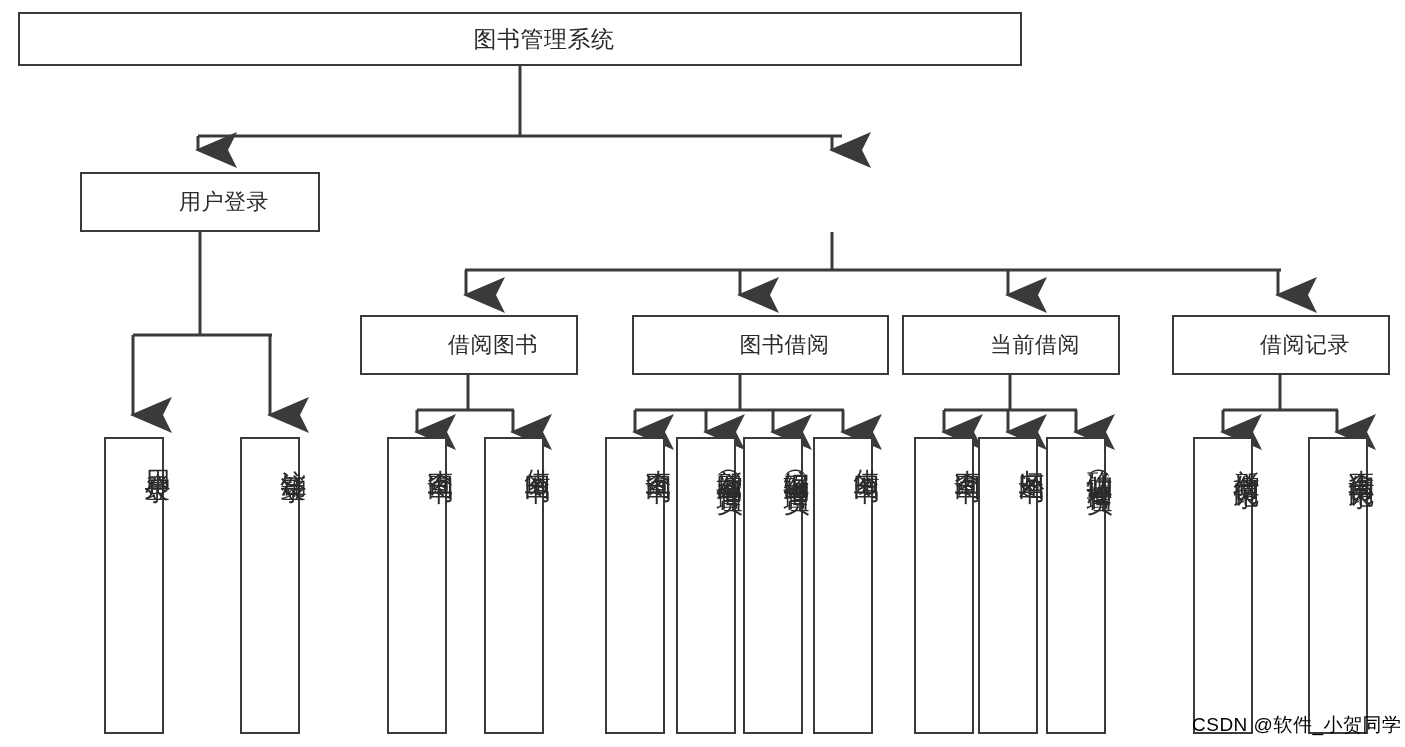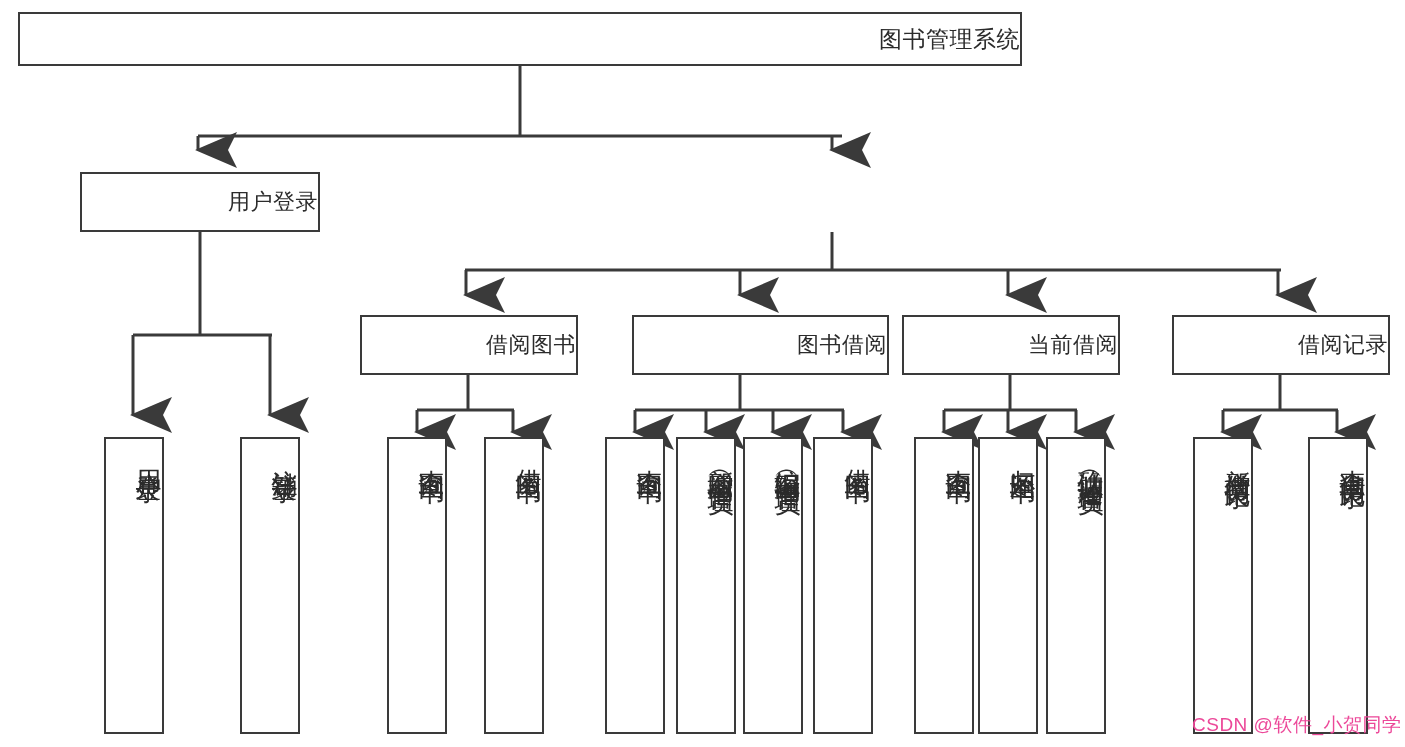--- a/index.html
+++ b/index.html
@@ -25,21 +25,21 @@
     height: 747px;
     pointer-events: none;
   }
   .node {
     position: absolute;
     box-sizing: border-box;
     background: #ffffff;
     border: 2px solid #3a3a3a;
     display: flex;
     align-items: center;
-    justify-content: flex-end;
+    justify-content: center;
     color: #2b2b2b;
     padding-left: 48px;
   }
   .node .label {
     display: block;
     text-align: center;
     line-height: 1.08;
     letter-spacing: 0.5px;
   }
   .node.horiz .label {
@@ -57,21 +57,21 @@
     line-height: 1.0;
     letter-spacing: 3px;
     white-space: nowrap;
   }
   .node.root .label { font-size: 23px; }
   .node.l1 .label { font-size: 22px; }
   .node.l2 .label { font-size: 22px; }
   .watermark {
     position: absolute;
     font-size: 19px;
-    color: #ec4899;
+    color: #000000;
     white-space: nowrap;
     letter-spacing: 0.5px;
   }
 </style>
 </head>
 <body>
 
 <div id="canvas">
 
   <svg id="wires" viewBox="0 0 1405 747">

